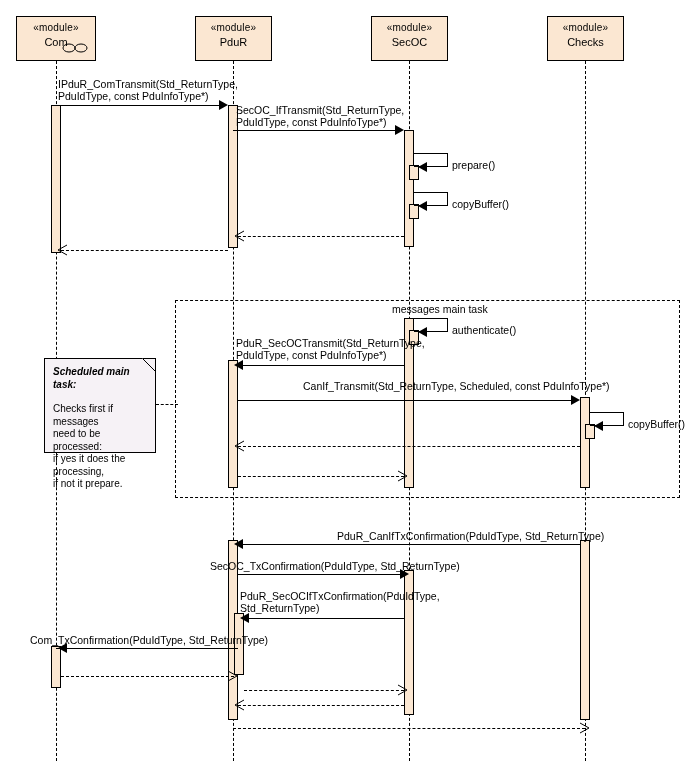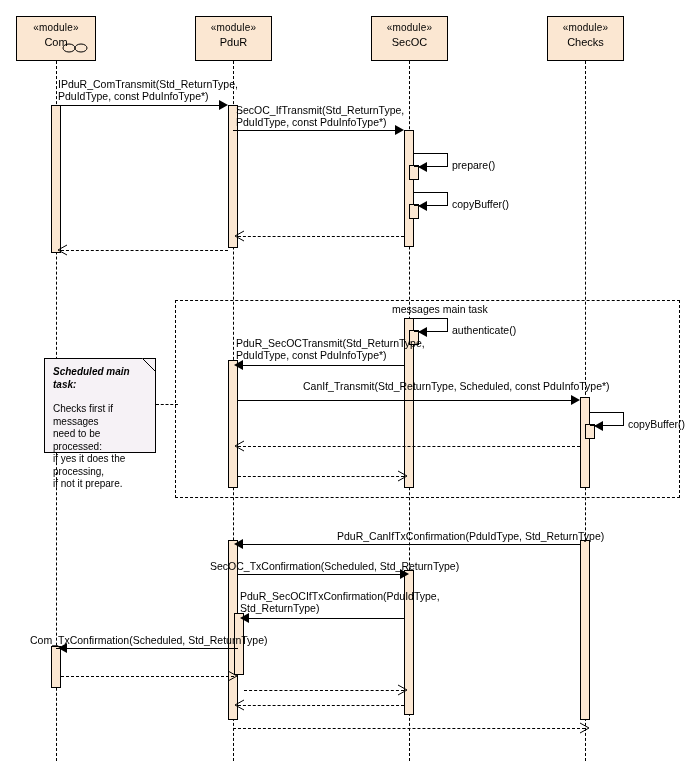--- a/index.html
+++ b/index.html
@@ -163,30 +163,30 @@
 
   <div class="msg dashed" style="left:238px;top:476px;width:166px;"></div>
   <svg class="arrow-open" style="left:396px;top:469px;width:14px;height:14px;" viewBox="0 0 14 14">
     <path d="M2 2 L11 7 L2 12" fill="none" stroke="#000" stroke-width="1"></path>
   </svg>
 
   <div class="msg-label" style="left:289px;top:530px;margin-left:48px;">PduR_CanIfTxConfirmation(PduIdType, Std_ReturnType)</div>
   <div class="msg" style="left:238px;top:544px;width:342px;"></div>
   <div class="arrowhead left-solid" style="left:234px;top:539px;"></div>
 
-  <div class="msg-label" style="left:210px;top:560px;">SecOC_TxConfirmation(Scheduled, Std_ReturnType)</div>
+  <div class="msg-label" style="left:210px;top:560px;">SecOC_TxConfirmation(PduIdType, Std_ReturnType)</div>
   <div class="msg" style="left:238px;top:574px;width:166px;"></div>
   <div class="arrowhead right-solid" style="left:400px;top:569px;"></div>
 
   <div class="msg-label" style="left:240px;top:590px;">PduR_SecOCIfTxConfirmation(PduIdType,
 Std_ReturnType)</div>
   <div class="msg" style="left:244px;top:618px;width:160px;"></div>
   <div class="arrowhead left-solid" style="left:240px;top:613px;"></div>
 
-  <div class="msg-label" style="left:30px;top:634px;">Com_TxConfirmation(Scheduled, Std_ReturnType)</div>
+  <div class="msg-label" style="left:30px;top:634px;">Com_TxConfirmation(PduIdType, Std_ReturnType)</div>
   <div class="msg" style="left:56px;top:648px;width:182px;"></div>
   <div class="arrowhead left-solid" style="left:58px;top:643px;"></div>
 
   <div class="msg dashed" style="left:61px;top:676px;width:173px;"></div>
   <svg class="arrow-open" style="left:226px;top:669px;width:14px;height:14px;" viewBox="0 0 14 14">
     <path d="M2 2 L11 7 L2 12" fill="none" stroke="#000" stroke-width="1"></path>
   </svg>
 
   <div class="msg dashed" style="left:244px;top:690px;width:160px;"></div>
   <svg class="arrow-open" style="left:396px;top:683px;width:14px;height:14px;" viewBox="0 0 14 14">

